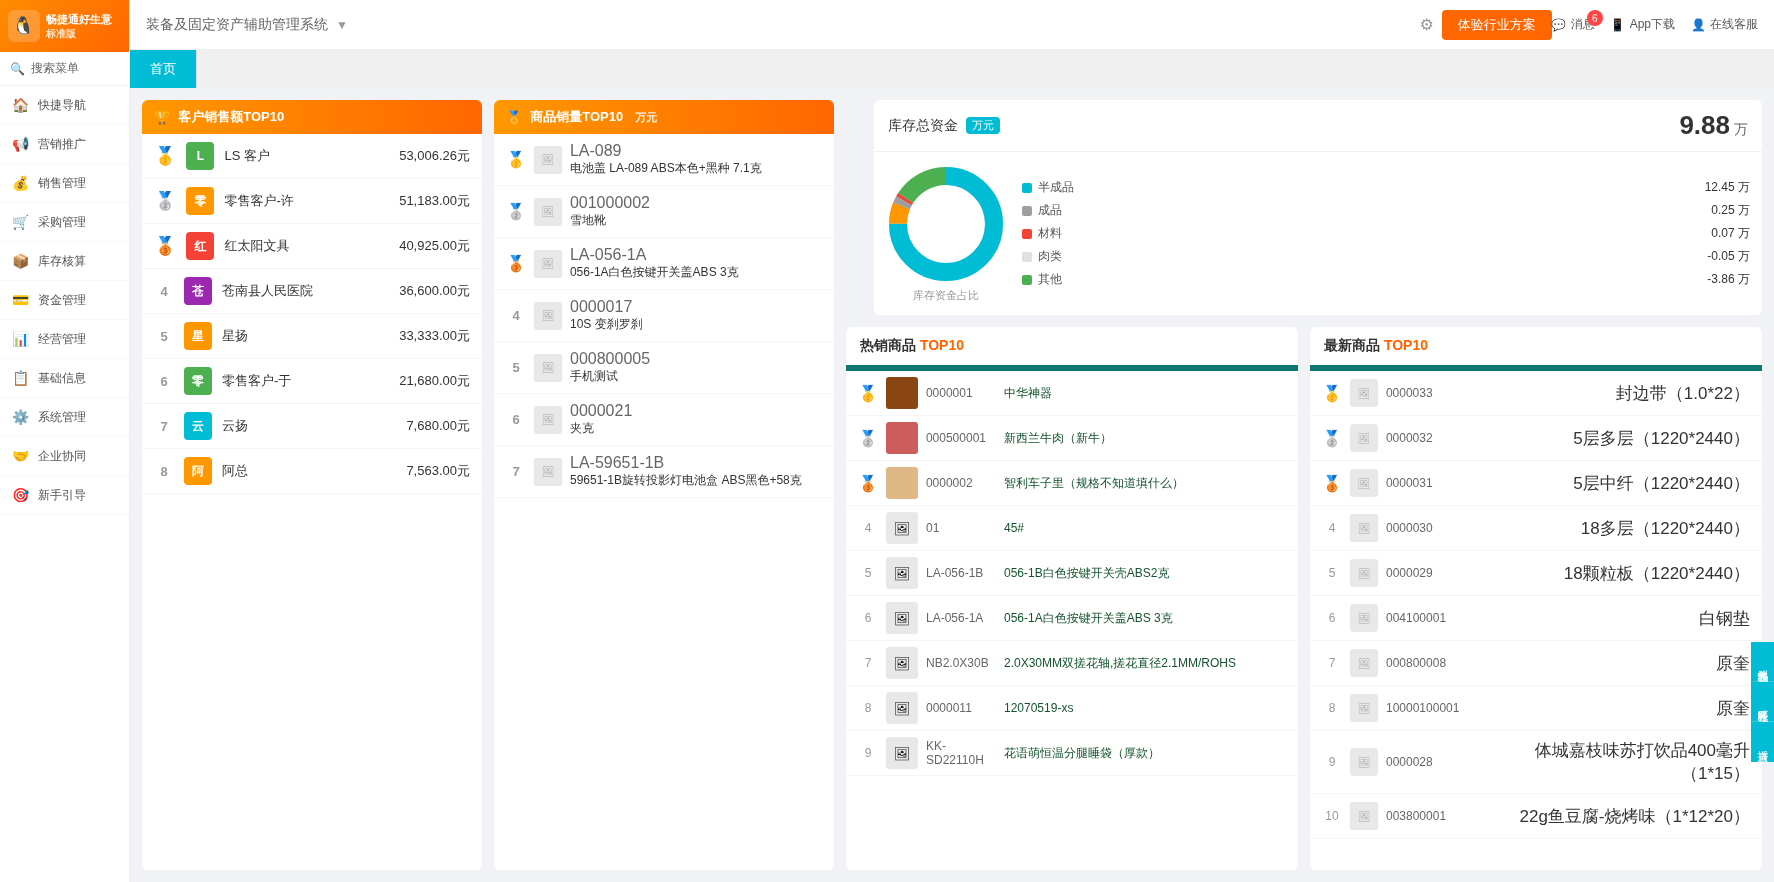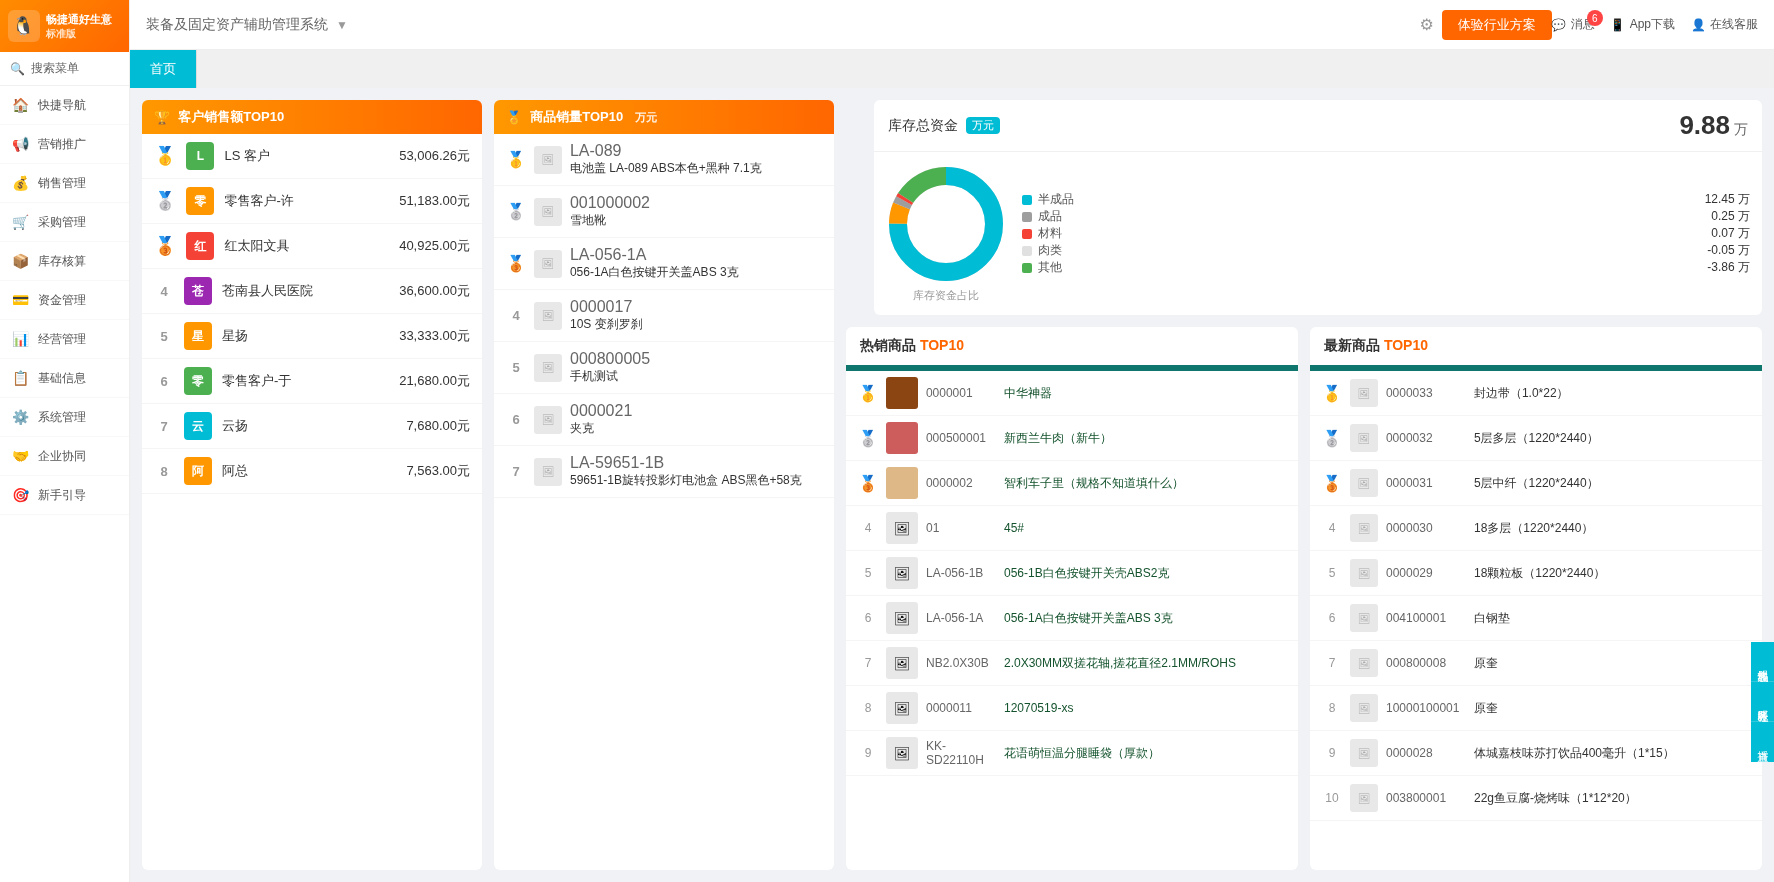--- a/index.html
+++ b/index.html
@@ -218,21 +218,21 @@
       margin-left: 28px;
     }
     .inventory-content {
       display: flex; padding: 12px; gap: 16px; align-items: center;
     }
     .donut-chart {
       width: 120px; height: 120px; flex-shrink: 0;
       position: relative;
     }
     .donut-chart svg { width: 100%; height: 100%; }
-    .legend { flex: 1; display: flex; flex-direction: column; font-size: 12px; }
+    .legend { flex: 1; display: flex; flex-direction: column; gap: 6px; font-size: 12px; }
     .legend-item { display: flex; align-items: center; gap: 6px; }
     .legend-dot { width: 10px; height: 10px; border-radius: 2px; flex-shrink: 0; }
     .legend-label { color: #555; flex: 1; }
     .legend-value { color: #333; font-weight: 500; margin-left: auto; }
 
     
     .bottom-section {
       flex: 1;
       display: flex;
       gap: 12px;
@@ -277,21 +277,21 @@
       gap: 8px;
     }
     .new-rank { width: 20px; color: #999; font-size: 12px; text-align: center; flex-shrink: 0; }
     .new-thumb {
       width: 28px; height: 28px; background: #e8e8e8;
       border-radius: 3px; flex-shrink: 0;
       display: flex; align-items: center; justify-content: center;
       font-size: 10px; color: #aaa;
     }
     .new-code { font-size: 12px; color: #666; width: 80px; flex-shrink: 0; }
-    .new-name { font-size: 12px; color: #333; flex: 1; }
+    .new-name { font-size: 17px; color: #333; flex: 1; text-align: right; }
 
     
     ::-webkit-scrollbar { width: 4px; }
     ::-webkit-scrollbar-track { background: #f1f1f1; }
     ::-webkit-scrollbar-thumb { background: #ccc; border-radius: 2px; }
 
     
     .float-service {
       position: fixed;
       right: 0;

